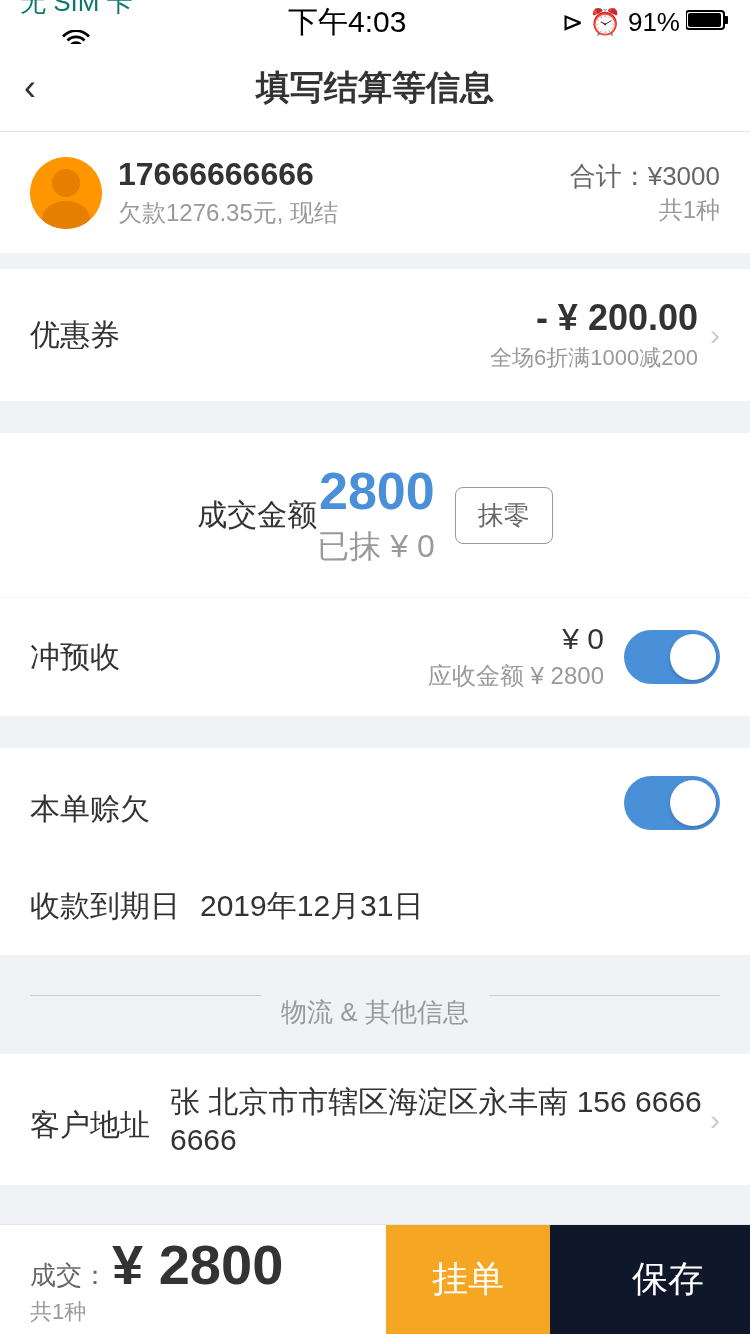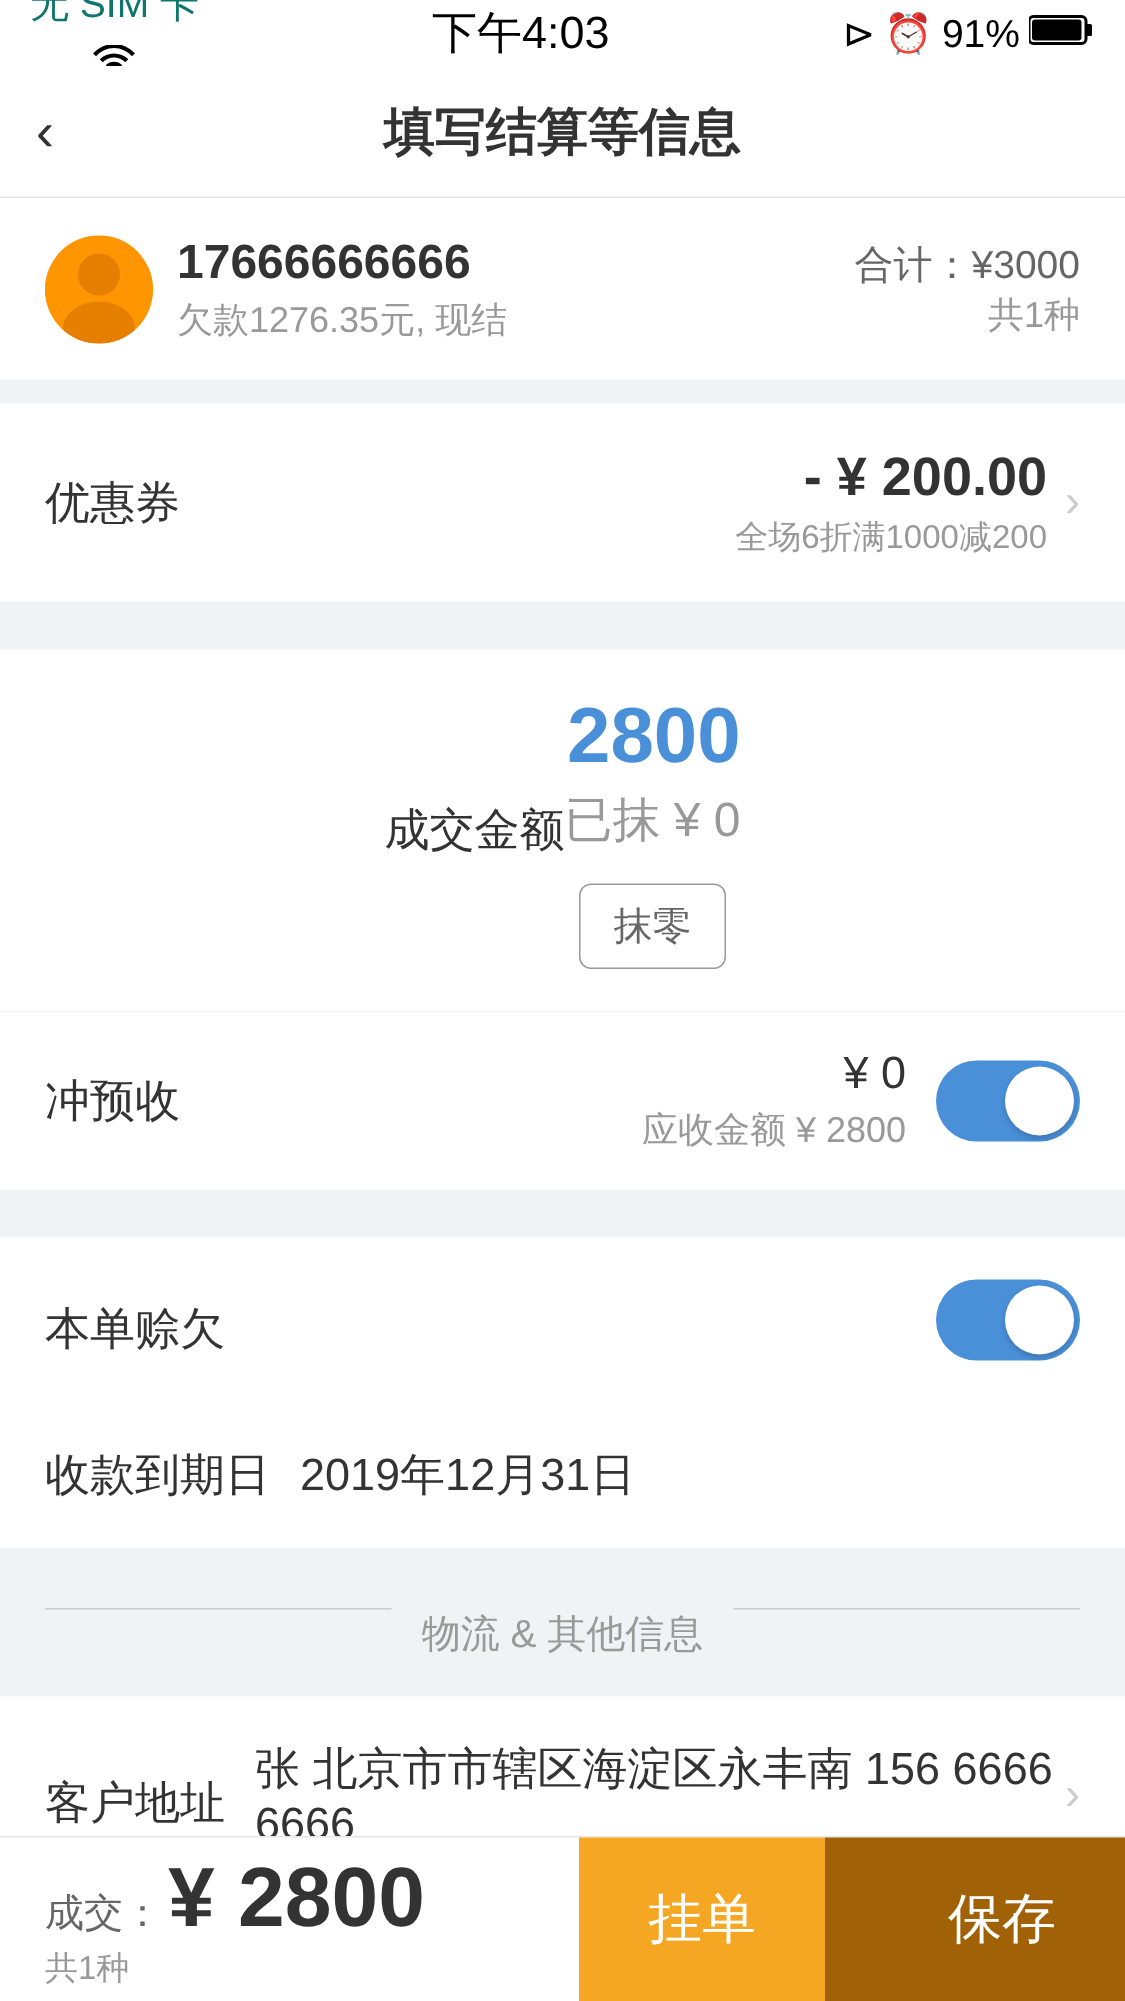--- a/index.html
+++ b/index.html
@@ -177,21 +177,20 @@
       border-bottom: 1px solid #f5f5f5;
     }
     .amount-label {
       font-size: 30px;
       color: #333;
     }
     .amount-right {
       display: flex;
       align-items: center;
       gap: 20px;
-      flex-direction: column;
     }
     .amount-value-wrap {
       text-align: right;
     }
     .amount-value {
       font-size: 52px;
       font-weight: 600;
       color: #4a90d9;
     }
     .amount-zeroed {
@@ -361,21 +360,21 @@
       height: 110px;
       background: #f5a623;
       display: flex;
       align-items: center;
       justify-content: center;
       cursor: pointer;
     }
     .bottom-btn-save {
       width: 200px;
       height: 110px;
-      background: #a16207;
+      background: #0f172a;
       display: flex;
       align-items: center;
       justify-content: center;
       cursor: pointer;
       padding-left: 36px;
     }
     .btn-label {
       font-size: 36px;
       color: #fff;
       font-weight: 500;

